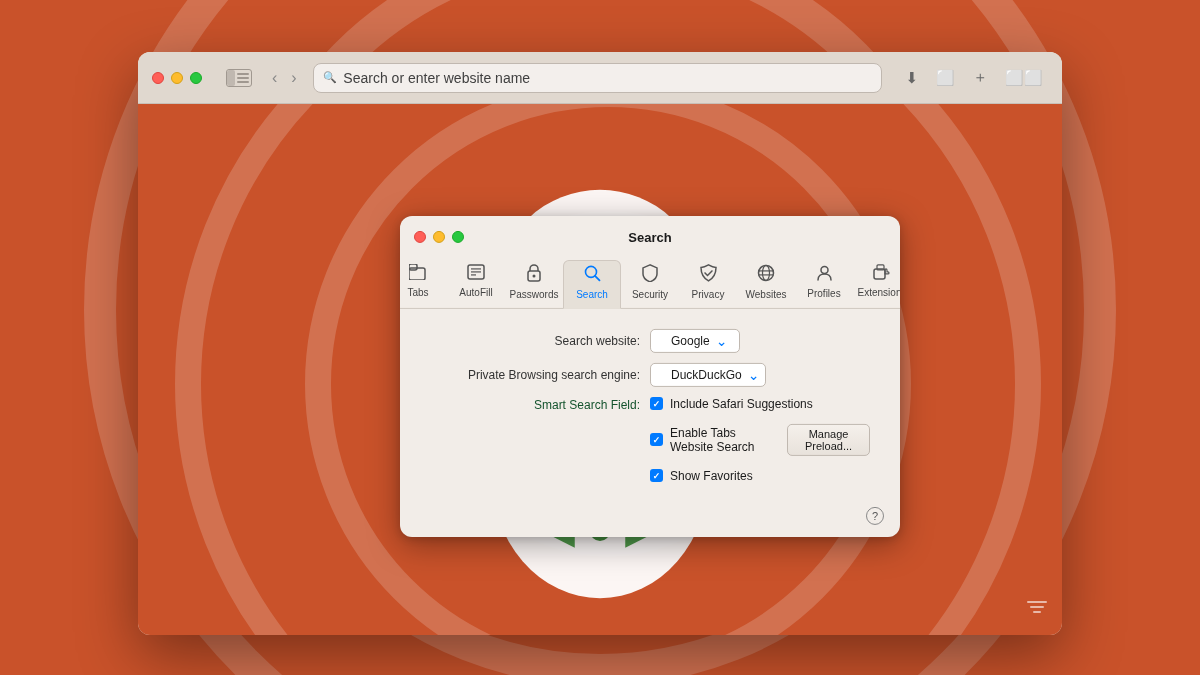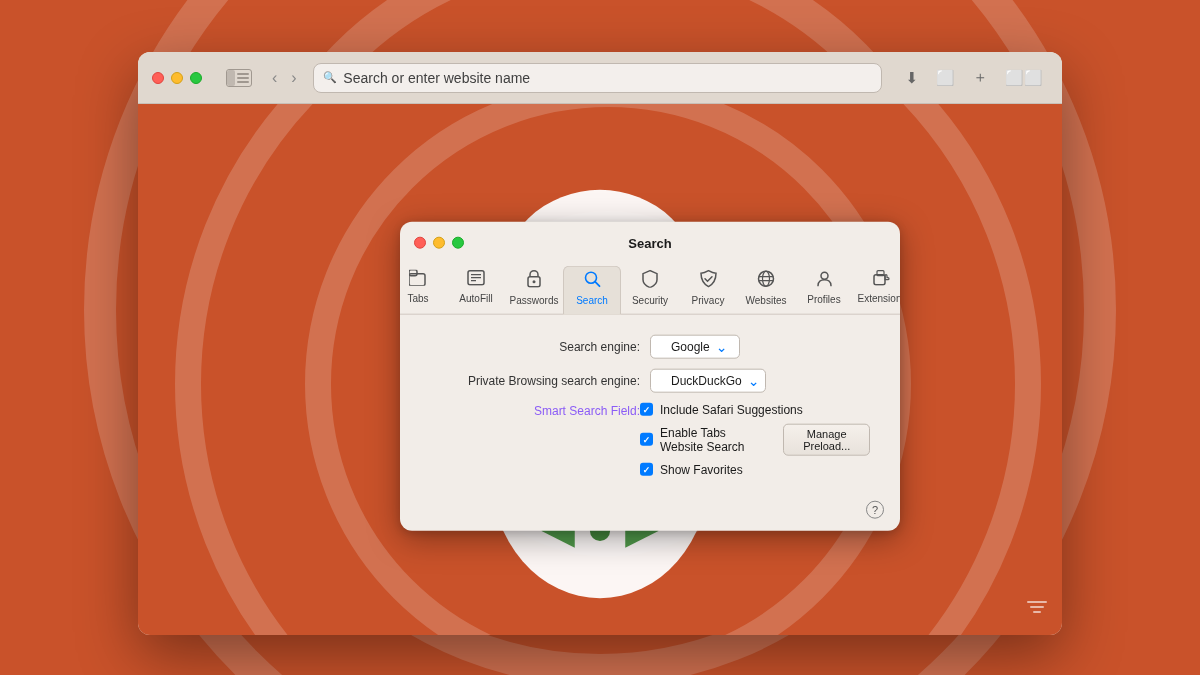--- a/index.html
+++ b/index.html
@@ -249,30 +249,31 @@
     }
 
     .smart-search-row {
       display: flex;
       align-items: flex-start;
       margin-bottom: 0;
     }
 
     .smart-label {
       font-size: 12px;
-      color: #8b5cf6;
+      color: #14532d;
       text-align: right;
       min-width: 210px;
+      margin-right: 10px;
       padding-top: 1px;
     }
 
     .smart-options {
       display: flex;
       flex-direction: column;
-      gap: 7px;
+      gap: 13px;
     }
 
     .checkbox-line {
       display: flex;
       align-items: center;
       gap: 7px;
     }
 
     .cb {
       width: 13px;
@@ -543,21 +544,21 @@
                 <path d="M9 1v2M9 14v2M1 9h2M14 9h2M3.2 3.2l1.4 1.4M13.4 13.4l1.4 1.4M14.8 3.2l-1.4 1.4M4.6 13.4l-1.4 1.4" stroke="#555" stroke-width="1.4" stroke-linecap="round"></path>
               </svg>
           </span>
           <span class="tab-label">Advanced</span>
         </div>
       </div>
 
       <div class="panel-content">
 
         <div class="form-row">
-          <span class="form-label">Search engine:</span>
+          <span class="form-label">Search website:</span>
           <div class="select-control">
             <span>Google</span>
             <span class="select-arrow">⌄</span>
           </div>
         </div>
 
         <div class="form-row">
           <span class="form-label">Private Browsing search engine:</span>
           <div class="select-control">
             <span>DuckDuckGo</span>

